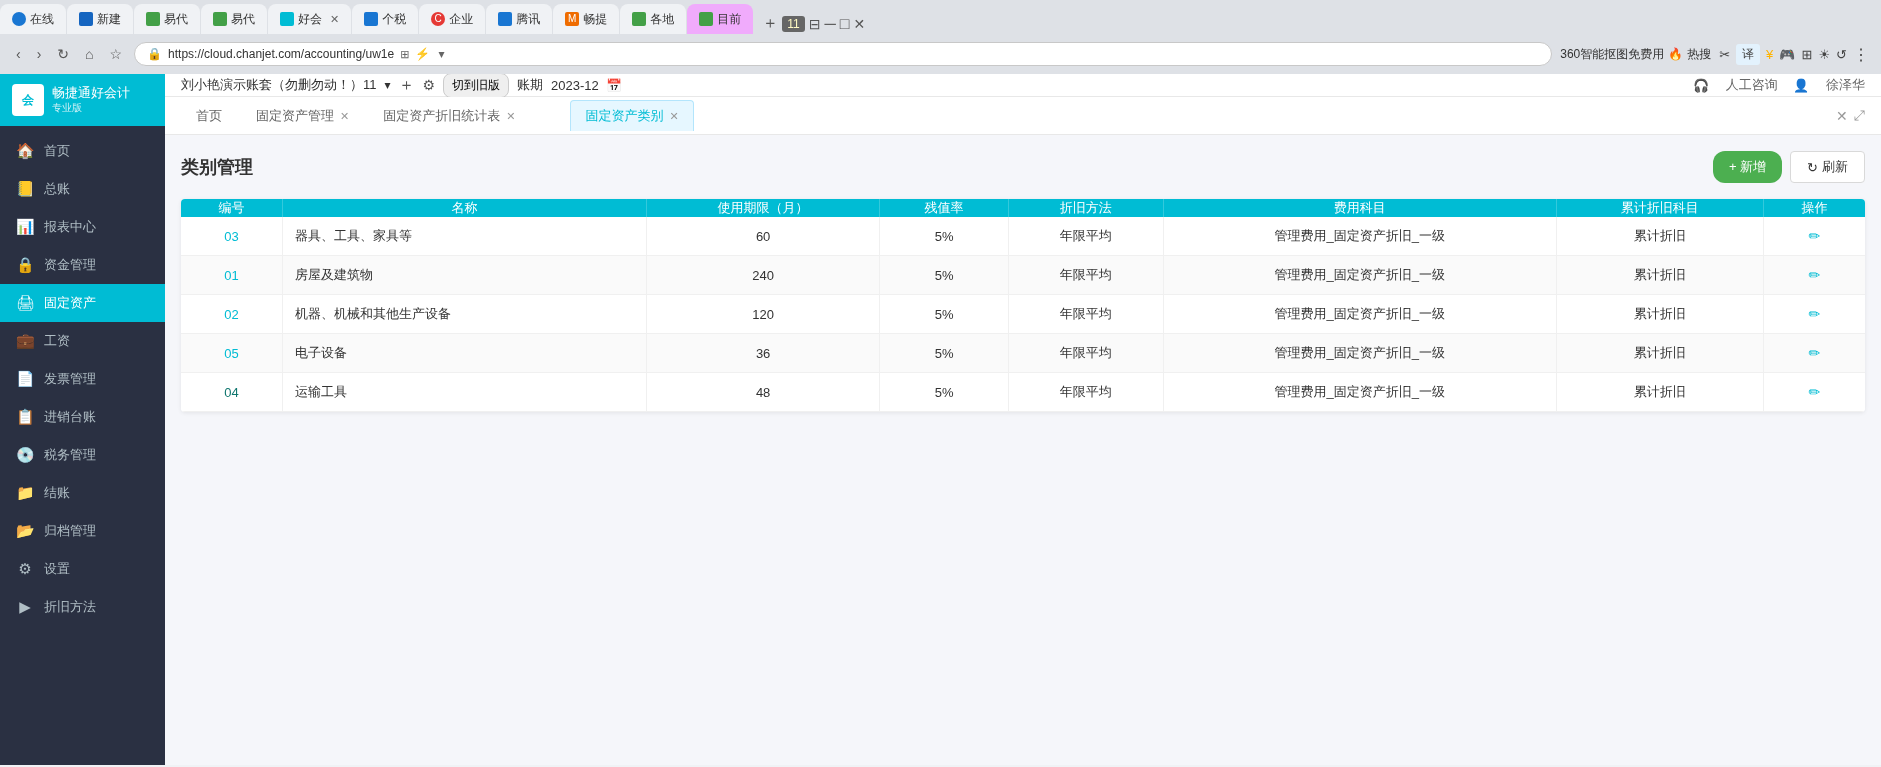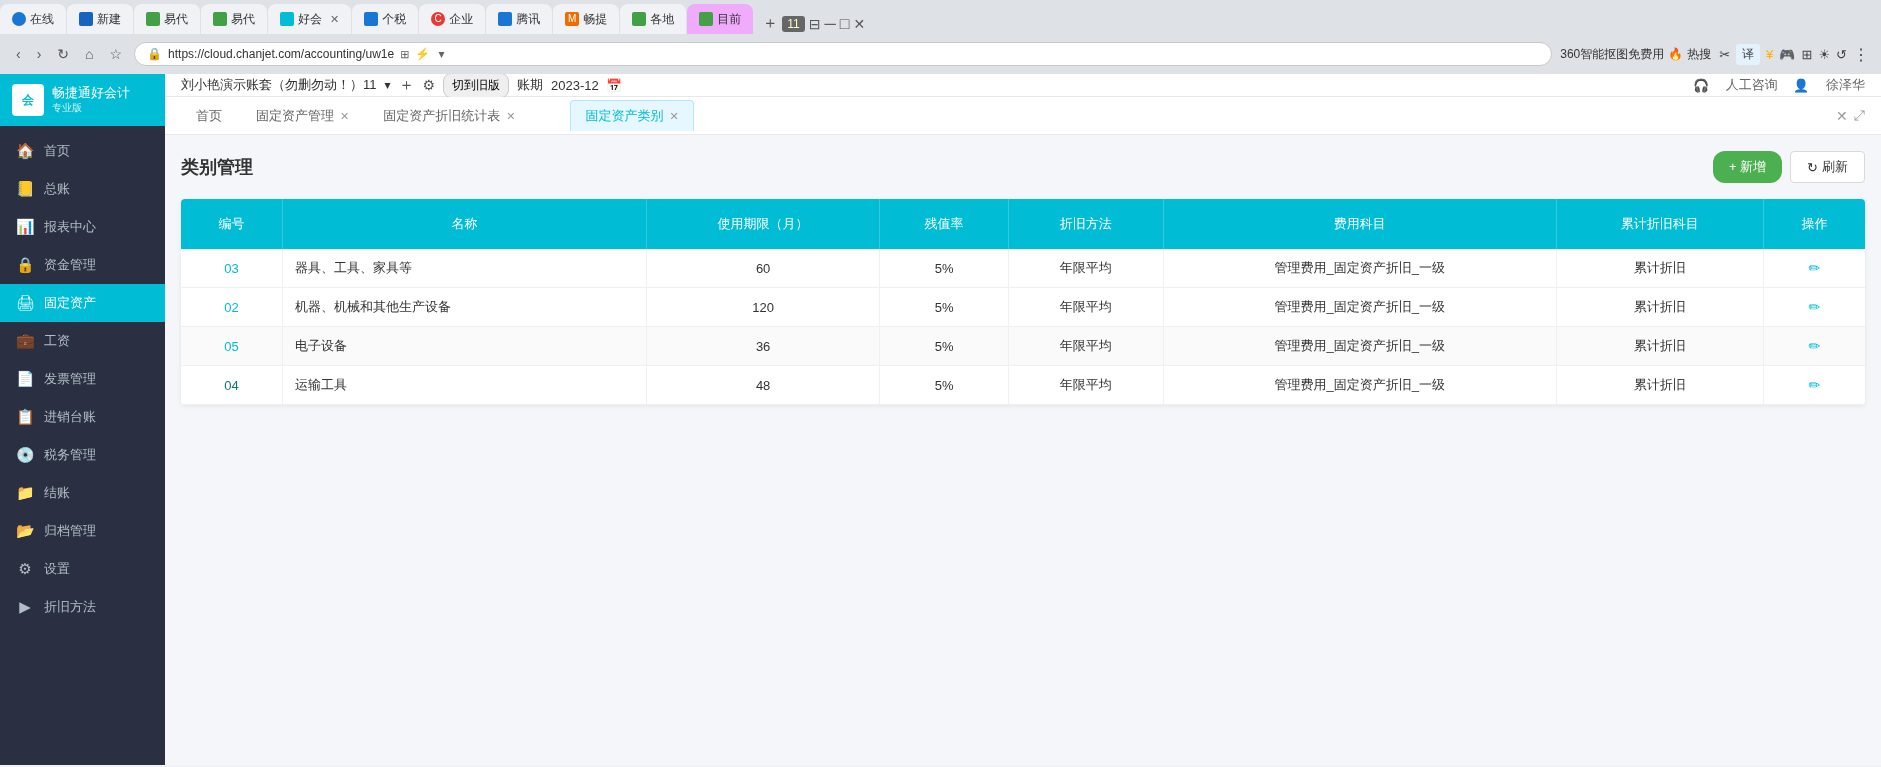--- a/index.html
+++ b/index.html
@@ -51,21 +51,21 @@
     .content-area { flex: 1; padding: 16px; overflow-y: auto; }
     .content-header { display: flex; align-items: center; justify-content: space-between; margin-bottom: 16px; }
     .page-title { font-size: 18px; font-weight: 600; color: #333; }
     .header-actions { display: flex; gap: 8px; }
     .btn-primary { background: #4caf50; color: #fff; border: none; border-radius: 12px; padding: 6px 16px; font-size: 13px; cursor: pointer; display: flex; align-items: center; gap: 4px; }
     .btn-default { background: #fff; color: #333; border: 1px solid #d9d9d9; border-radius: 4px; padding: 6px 16px; font-size: 13px; cursor: pointer; display: flex; align-items: center; gap: 4px; }
 
     
     .data-table { width: 100%; border-collapse: collapse; background: #fff; border-radius: 4px; overflow: hidden; box-shadow: 0 1px 4px rgba(0,0,0,0.08); }
     .data-table thead tr { background: #00bcd4; color: #fff; }
-    .data-table thead th { padding: 16px 12px; text-align: center; font-size: 13px; font-weight: 500; border-right: 1px solid rgba(255,255,255,0.2); }
+    .data-table thead th { padding: 0 12px; text-align: center; font-size: 13px; font-weight: 500; border-right: 1px solid rgba(255,255,255,0.2); }
     .data-table thead th:last-child { border-right: none; }
     .data-table tbody tr { border-bottom: 1px solid #f0f0f0; }
     .data-table tbody td { padding: 10px 12px; text-align: center; font-size: 13px; color: #333; border-right: 1px solid #f0f0f0; }
     .data-table tbody td:nth-child(2) { text-align: left; }
     .data-table tbody td:last-child { border-right: none; }
     .edit-icon { color: #00bcd4; cursor: pointer; font-size: 14px; }
 
     
     ::-webkit-scrollbar { width: 6px; height: 6px; }
     ::-webkit-scrollbar-track { background: #f1f1f1; }
@@ -303,20 +303,30 @@
         <tr style="background: rgb(255, 255, 255);">
     <td style="color:#00bcd4;cursor:pointer;">03</td>
     <td>器具、工具、家具等</td>
     <td>60</td>
     <td>5%</td>
     <td>年限平均</td>
     <td>管理费用_固定资产折旧_一级</td>
     <td>累计折旧</td>
     <td><span class="edit-icon">✏</span></td>
   </tr>
+            <tr style="background: rgb(250, 250, 250);">
+    <td style="color:#00bcd4;cursor:pointer;">01</td>
+    <td>房屋及建筑物</td>
+    <td>240</td>
+    <td>5%</td>
+    <td>年限平均</td>
+    <td>管理费用_固定资产折旧_一级</td>
+    <td>累计折旧</td>
+    <td><span class="edit-icon">✏</span></td>
+  </tr>
             <tr style="background: rgb(255, 255, 255);">
     <td style="color:#00bcd4;cursor:pointer;">02</td>
     <td>机器、机械和其他生产设备</td>
     <td>120</td>
     <td>5%</td>
     <td>年限平均</td>
     <td>管理费用_固定资产折旧_一级</td>
     <td>累计折旧</td>
     <td><span class="edit-icon">✏</span></td>
   </tr>

